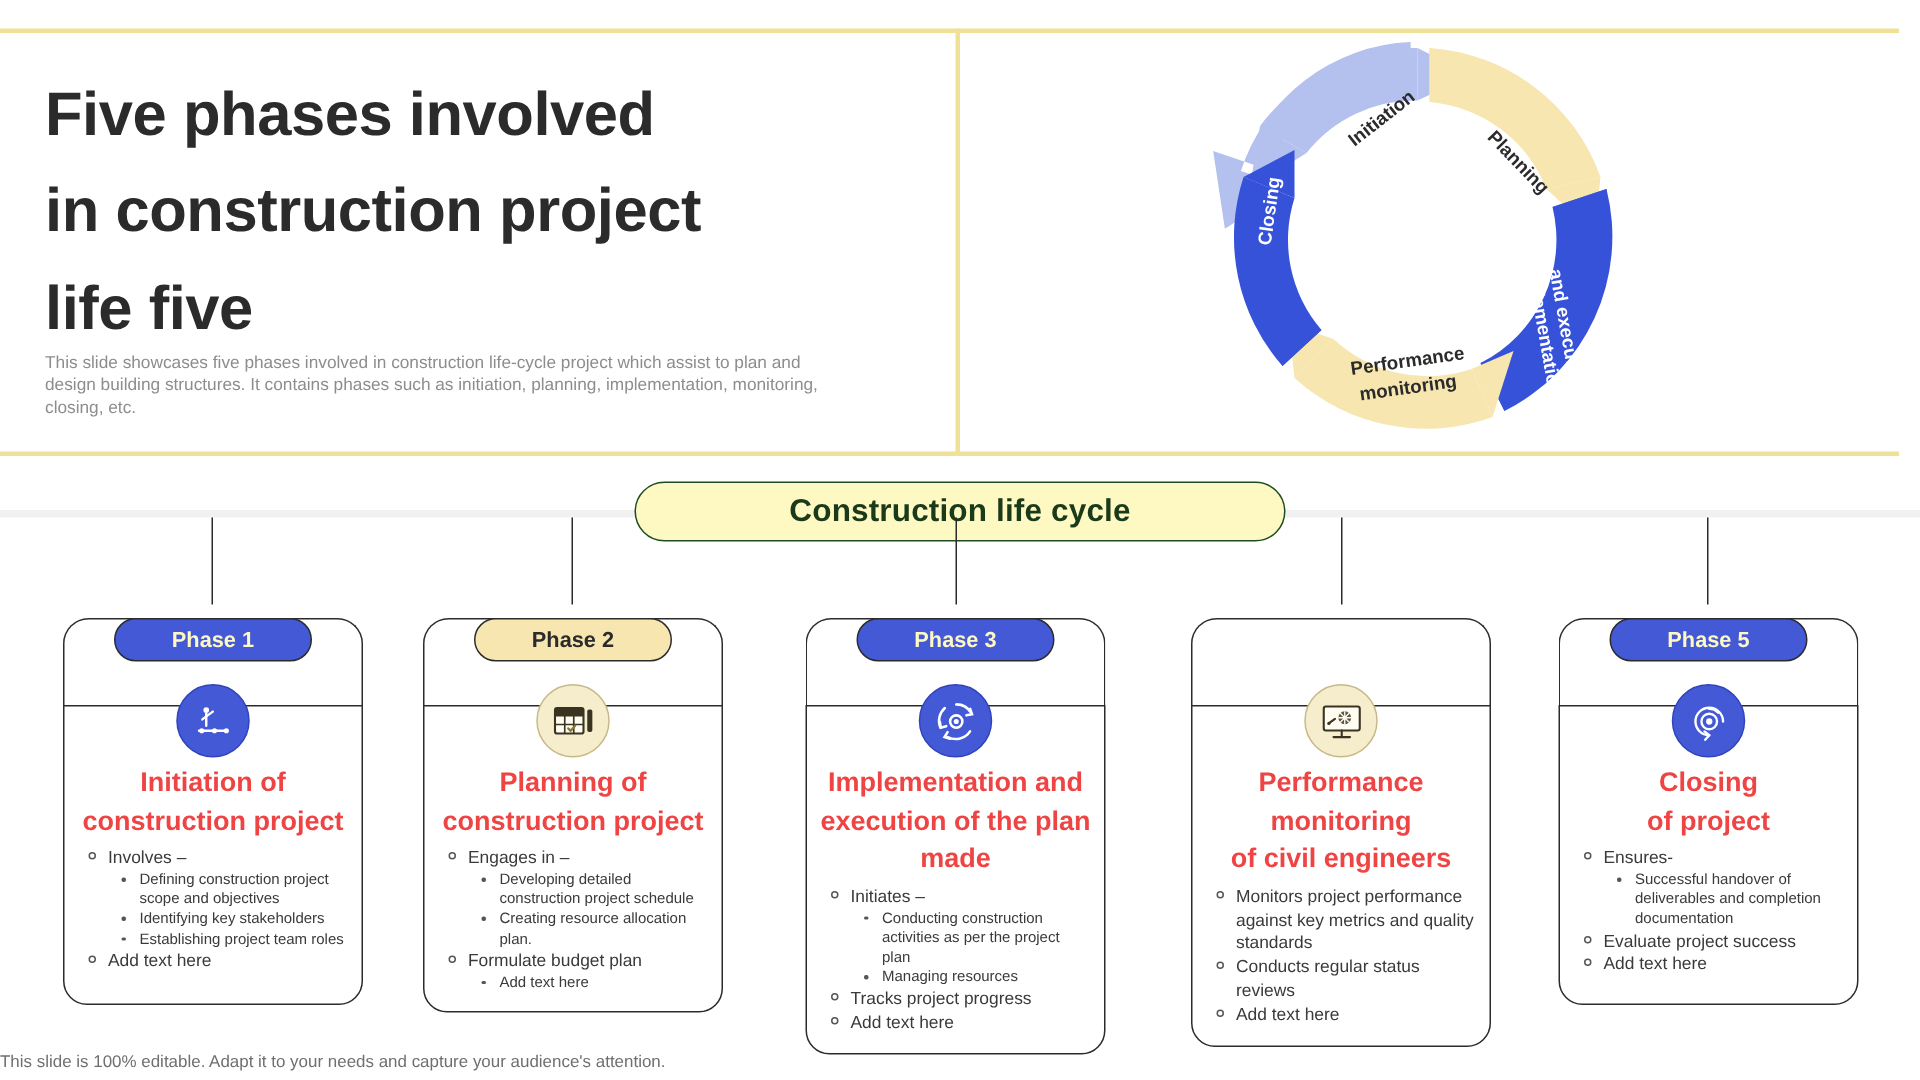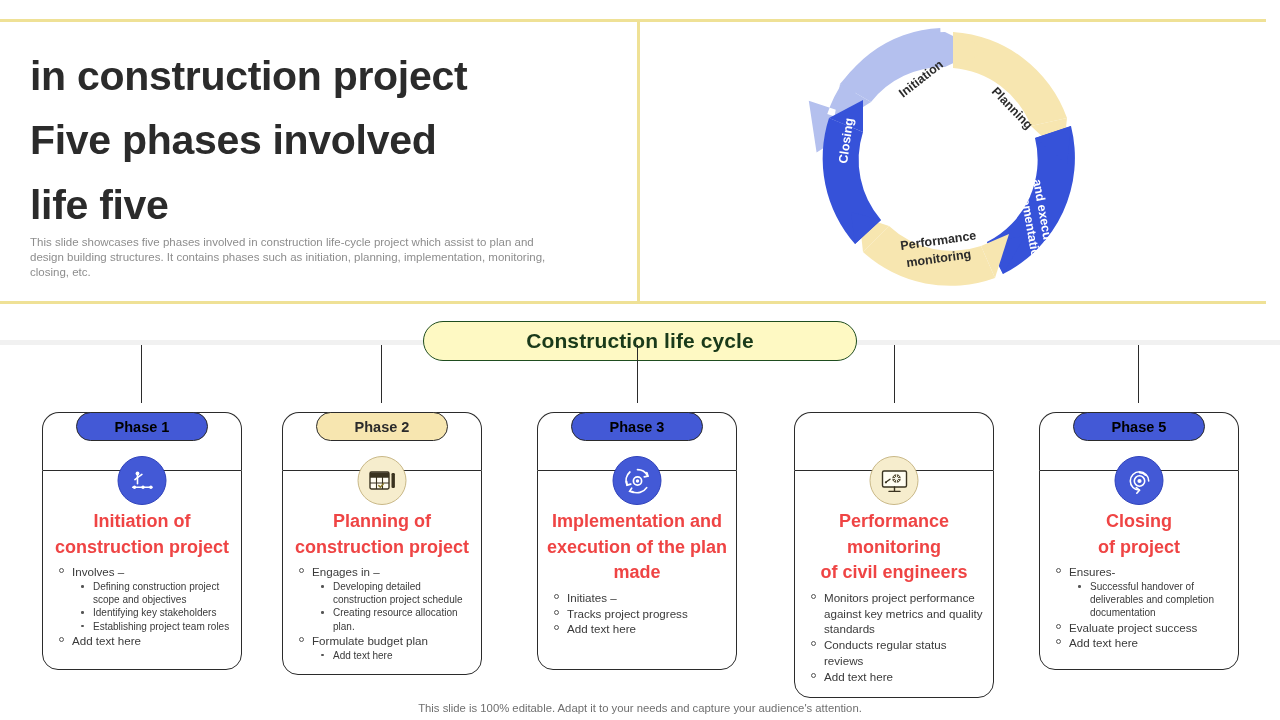--- a/index.html
+++ b/index.html
@@ -94,21 +94,21 @@
     background: #ffffff;
   }
 
   .pill {
     position: absolute; left: 50%; transform: translateX(-50%);
     top: 0; width: 132px; height: 29px;
     border: 1.1px solid #2b2b2b; border-radius: 15px;
     display: flex; align-items: center; justify-content: center;
     font-size: 14.5px; font-weight: 700; z-index: 4;
   }
-  .pill.blue { background: #4359d6; color: #000000; }
+  .pill.blue { background: #4359d6; color: #fef9c3; }
   .pill.cream { background: #f7e6b0; color: #2b2b2b; }
 
   .badge {
     position: absolute; left: 50%; transform: translateX(-50%);
     top: 44px; width: 49px; height: 49px; border-radius: 50%;
     display: flex; align-items: center; justify-content: center;
     z-index: 5;
   }
   .badge.blue { background: #4359d6; border: 1.2px solid #3043bb; }
   .badge.cream { background: #f6edcd; border: 1.2px solid #c9b887; }
@@ -133,35 +133,35 @@
     position: relative; padding-left: 21px;
     font-size: 10px; color: #3a3a3a; line-height: 1.32;
   }
   ul.lvl2 > li > .d-mark {
     position: absolute; left: 9px; top: 5px;
     width: 2.6px; height: 2.6px; background: #555; border-radius: 50%;
   }
 
   .footer {
     position: absolute; left: 0; top: 702px; width: 1280px;
-    text-align: center; font-size: 11.3px; color: #6f6f6f;
+    text-align: left; font-size: 11.3px; color: #6f6f6f;
   }
 </style>
 </head>
 <body>
 
 <div id="slide">
 
   <div class="rule-top"></div>
   <div class="rule-bottom"></div>
   <div class="rule-vert"></div>
 
   <div class="title">
+    <div>Five phases involved</div>
     <div>in construction project</div>
-    <div>Five phases involved</div>
     <div>life five</div>
   </div>
   <div class="subtitle">This slide showcases five phases involved in construction life-cycle project which assist to plan and design building structures. It contains phases such as initiation, planning, implementation, monitoring, closing, etc.</div>
 
   <div class="cycle">
     <svg viewBox="0 0 300 280" xmlns="http://www.w3.org/2000/svg">
       <g>
         <path d="M150 6 A 124 124 0 0 0 34 88 L 66 100 L 22 126 L 16 74 L 48 86 A 92 92 0 0 1 150 44 Z" transform="rotate(-2 150 140)" fill="#b4c0ee"></path>
       </g>
 
@@ -303,21 +303,24 @@
             <path d="M4.5 19.2A11.4 11.4 0 0 1 7.4 6"></path>
             <path d="M4.1 15.3l.6 3.8 3.6-1"></path>
           </svg>
         </div>
         <div class="body">
           <div class="card-title">
             <div>Implementation and</div>
             <div>execution of the plan made</div>
           </div>
           <ul class="lvl1">
-            <li><span class="o-mark"></span><span>Initiates –</span></li>
+            <li><span class="o-mark"></span><span>Initiates –</span><ul class="lvl2">
+                <li><span class="d-mark"></span><span>Conducting construction activities as per the project plan</span></li>
+                <li><span class="d-mark"></span><span>Managing resources</span></li>
+              </ul></li>
             <li><span class="o-mark"></span><span>Tracks  project  progress</span></li>
             <li><span class="o-mark"></span><span>Add text here</span></li>
           </ul>
         </div>
       </div>
     </div>
   <div class="col c4">
       <div class="card-shell">
         <div class="shoulder"></div>
         <div class="badge cream">

